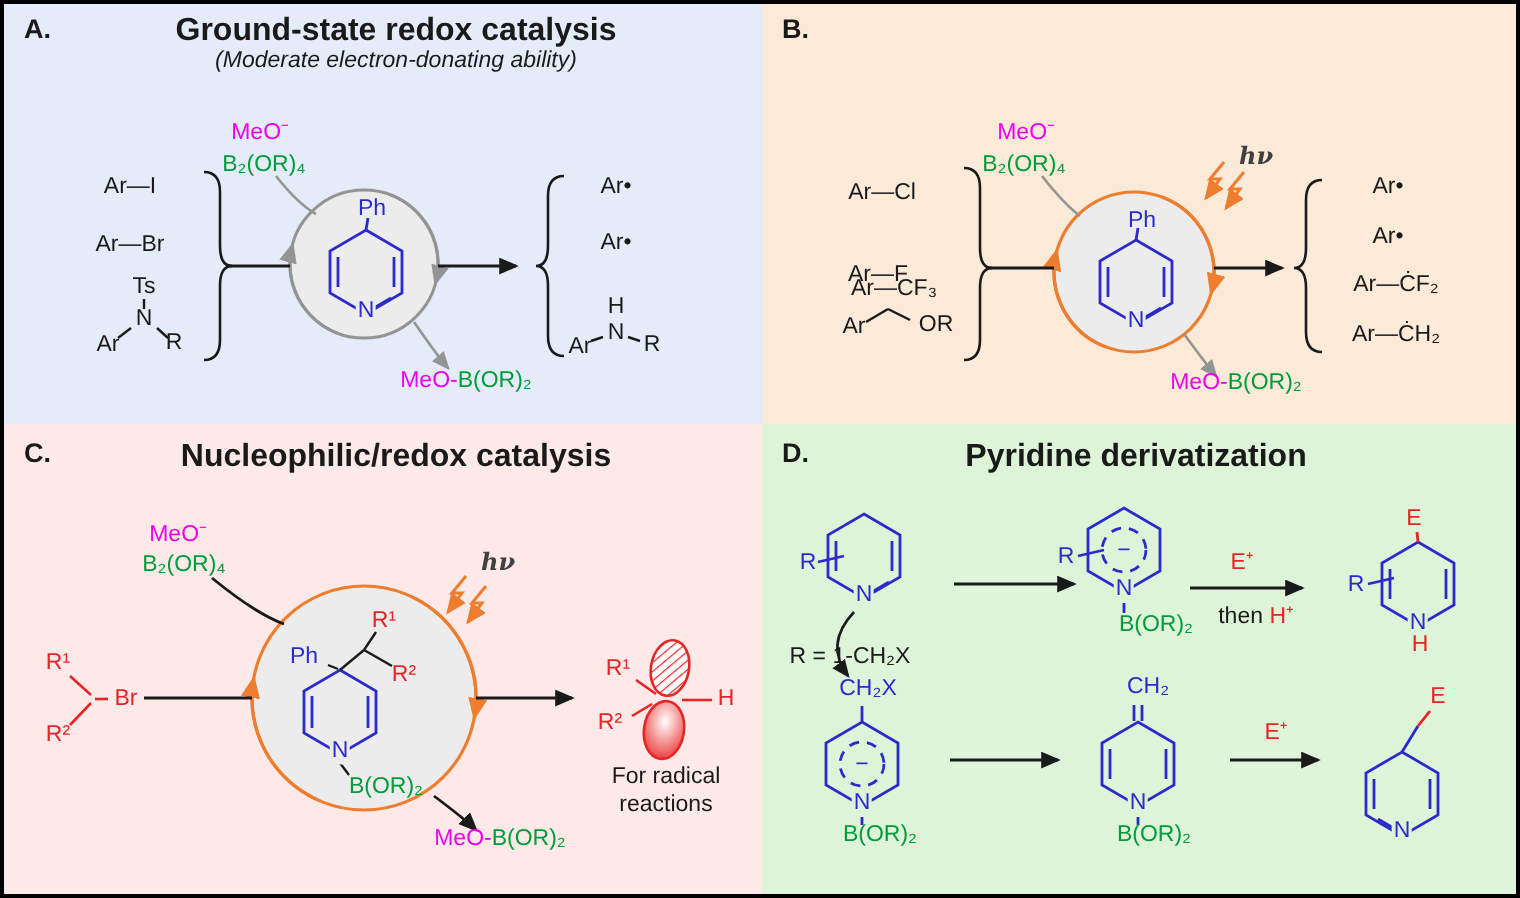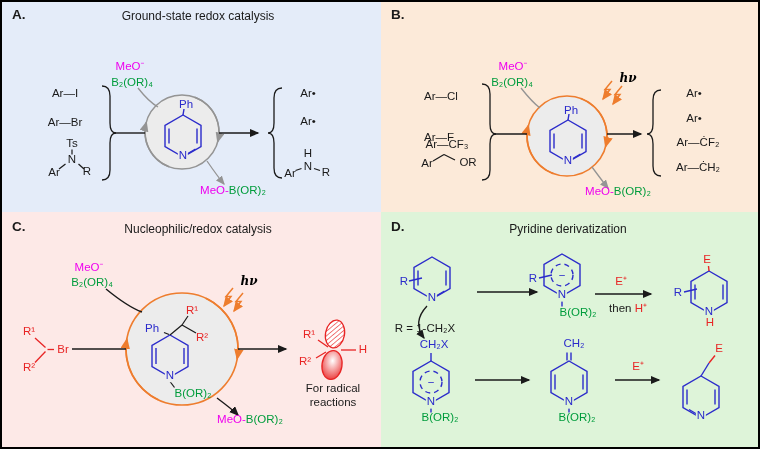--- a/index.html
+++ b/index.html
@@ -4,24 +4,24 @@
 <style>
   html,body{margin:0;padding:0;background:#fff;}
   .fig{position:relative;width:760px;height:449px;box-sizing:border-box;border:2px solid #000;
        font-family:"Liberation Sans",sans-serif;background:#fff;overflow:hidden;}
   .panel{position:absolute;overflow:hidden;}
   .pa{background:#e4ecf9}.pb{background:#fcead9}.pc{background:#fde9e7}.pd{background:#def4d9}
   .panel svg{position:absolute;left:0;top:0;}
   .t{position:absolute;transform:translate(-50%,-50%);white-space:nowrap;font-size:11.5px;
      color:#1a1a1a;line-height:1;}
   .tl{transform:none;}.it{font-style:italic}
-  .ttl{font-size:12px;font-weight:normal}
+  .ttl{font-size:16px;font-weight:bold}
   .lbl{font-size:13.5px;font-weight:bold}
   .mag{color:#ee00ee}.grn{color:#009c3c}.blu{color:#2b2bcb}.red{color:#e82525}
-  .hv{font-family:"DejaVu Serif",serif;font-style:italic;font-weight:bold;color:#000000;font-size:12px}
+  .hv{font-family:"DejaVu Serif",serif;font-style:italic;font-weight:bold;color:#404040;font-size:12px}
   .mg{background:#ececec;padding:0 1px}
   .md{background:#def4d9;padding:0 1px}
   .row{display:flex}
 </style>
 </head>
 <body>
 
 <div class="fig">
 
   <div class="panel pa" style="left:0;top:0;width:379px;height:210px">
@@ -55,20 +55,21 @@
       </g>
       <g stroke="#1a1a1a" stroke-width="1.2">
         <line x1="293.5" y1="168.5" x2="299.5" y2="166.5"></line>
         <line x1="312" y1="166.5" x2="318" y2="168.5"></line>
       </g>
       <path d="M100 84 Q108 84 108 94 L108 121 Q108 131 114 131 Q108 131 108 141 L108 168 Q108 178 100 178" fill="none" stroke="#1a1a1a" stroke-width="1.3"></path>
       <path d="M280 86 Q272 86 272 96 L272 121 Q272 131 266 131 Q272 131 272 141 L272 166 Q272 176 280 176" fill="none" stroke="#1a1a1a" stroke-width="1.3"></path>
     </svg>
     <span class="t tl lbl" style="left:10px;top:6px">A.</span>
     <span class="t ttl" style="left:196px;top:14px">Ground-state redox catalysis</span>
+    <span class="t it" style="left:196px;top:29px">(Moderate electron-donating ability)</span>
     <span class="t mag" style="left:128px;top:65px">MeO⁻</span>
     <span class="t grn" style="left:130px;top:81px">B₂(OR)₄</span>
     <span class="t" style="left:63px;top:92px">Ar—I</span>
     <span class="t" style="left:63px;top:121px">Ar—Br</span>
     <span class="t" style="left:70px;top:142px">Ts</span>
     <span class="t" style="left:70px;top:158px">N</span>
     <span class="t" style="left:52px;top:171px">Ar</span>
     <span class="t" style="left:85px;top:170px">R</span>
     <span class="t blu" style="left:184px;top:103px">Ph</span>
     <span class="t blu mg" style="left:181px;top:154px">N</span>

